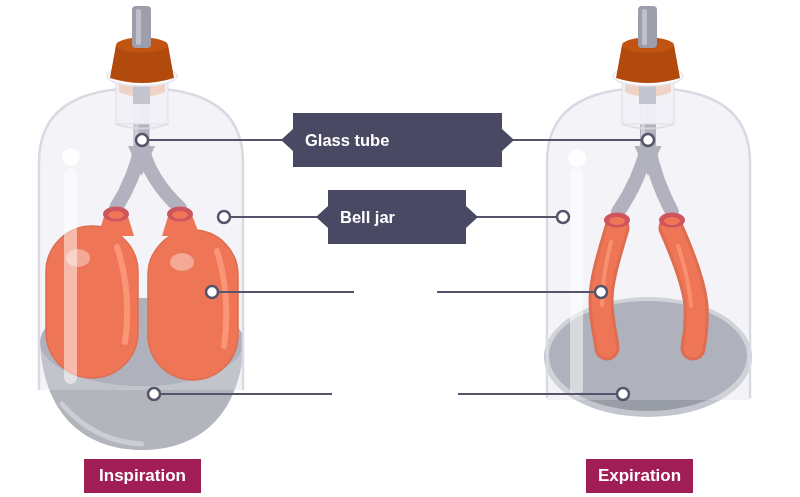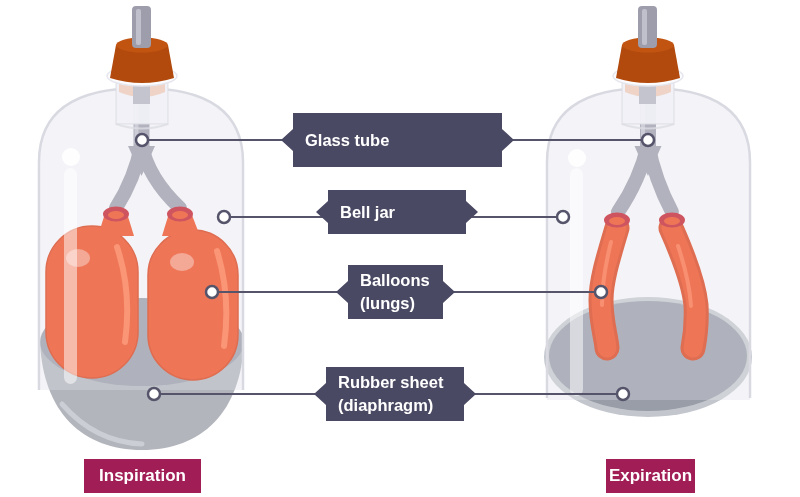--- a/index.html
+++ b/index.html
@@ -171,32 +171,24 @@
     <circle class="marker" cx="212" cy="292" r="6"></circle>
     <circle class="marker" cx="601" cy="292" r="6"></circle>
     <circle class="marker" cx="154" cy="394" r="6"></circle>
     <circle class="marker" cx="623" cy="394" r="6"></circle>
   </g>
 </svg>
 
 <div class="label-box" style="left:281px;top:113px;width:233px;height:54px">
   <div>Glass tube</div>
 </div>
-<div class="label-box" style="left:316px;top:190px;width:162px;height:44px">
+<div class="label-box" style="left:316px;top:190px;width:162px;height:54px">
   <div>Bell jar</div>
-</div>
-<div class="label-box" style="left:336px;top:265px;width:119px;height:54px">
-  <div>Balloons</div>
-  <div>(lungs)</div>
-</div>
-<div class="label-box" style="left:314px;top:367px;width:162px;height:54px">
-  <div>Rubber sheet</div>
-  <div>(diaphragm)</div>
 </div>
 
 <div class="badge" style="left:84px;top:459px;width:117px;height:34px">
   <span>Inspiration</span>
 </div>
-<div class="badge" style="left:606px;top:459px;width:89px;height:34px">
+<div class="badge" style="left:586px;top:459px;width:107px;height:34px">
   <span>Expiration</span>
 </div>
 
 </div>
 
 </body></html>

